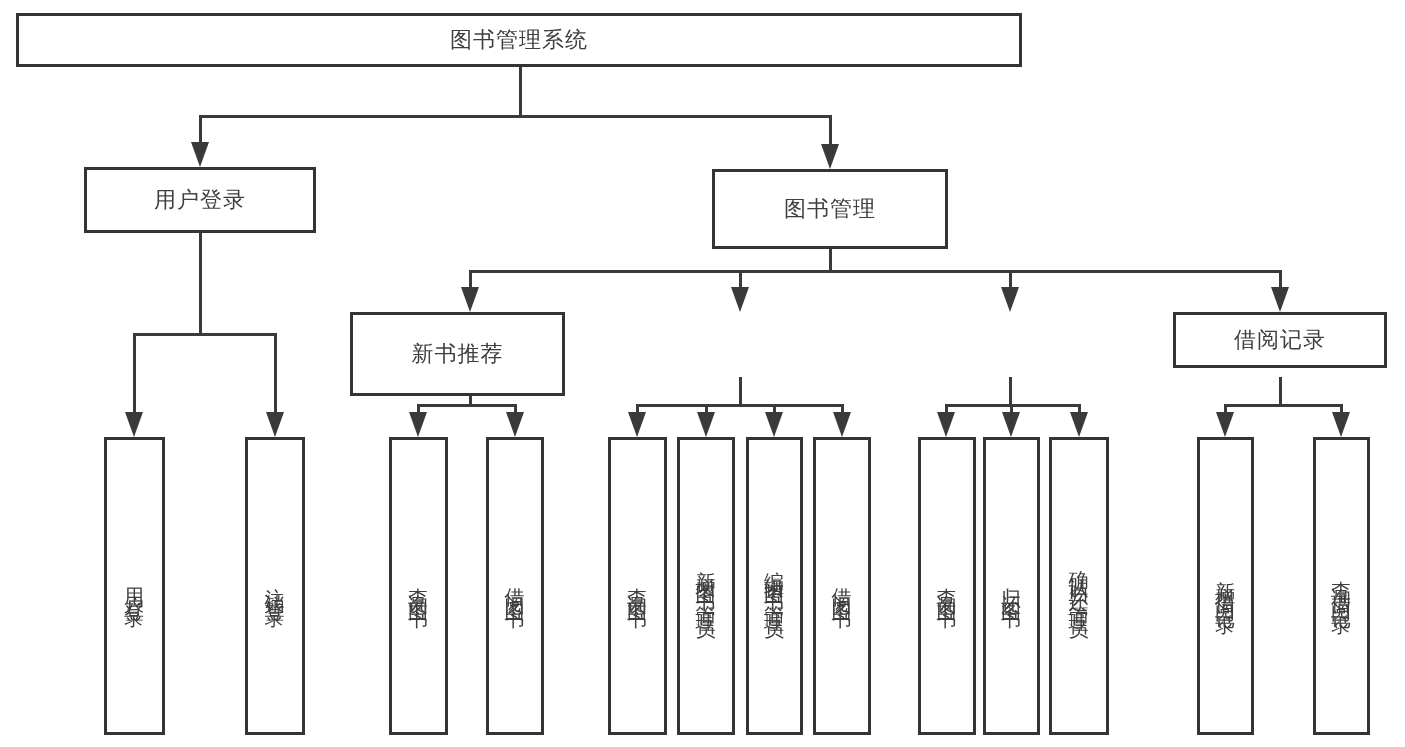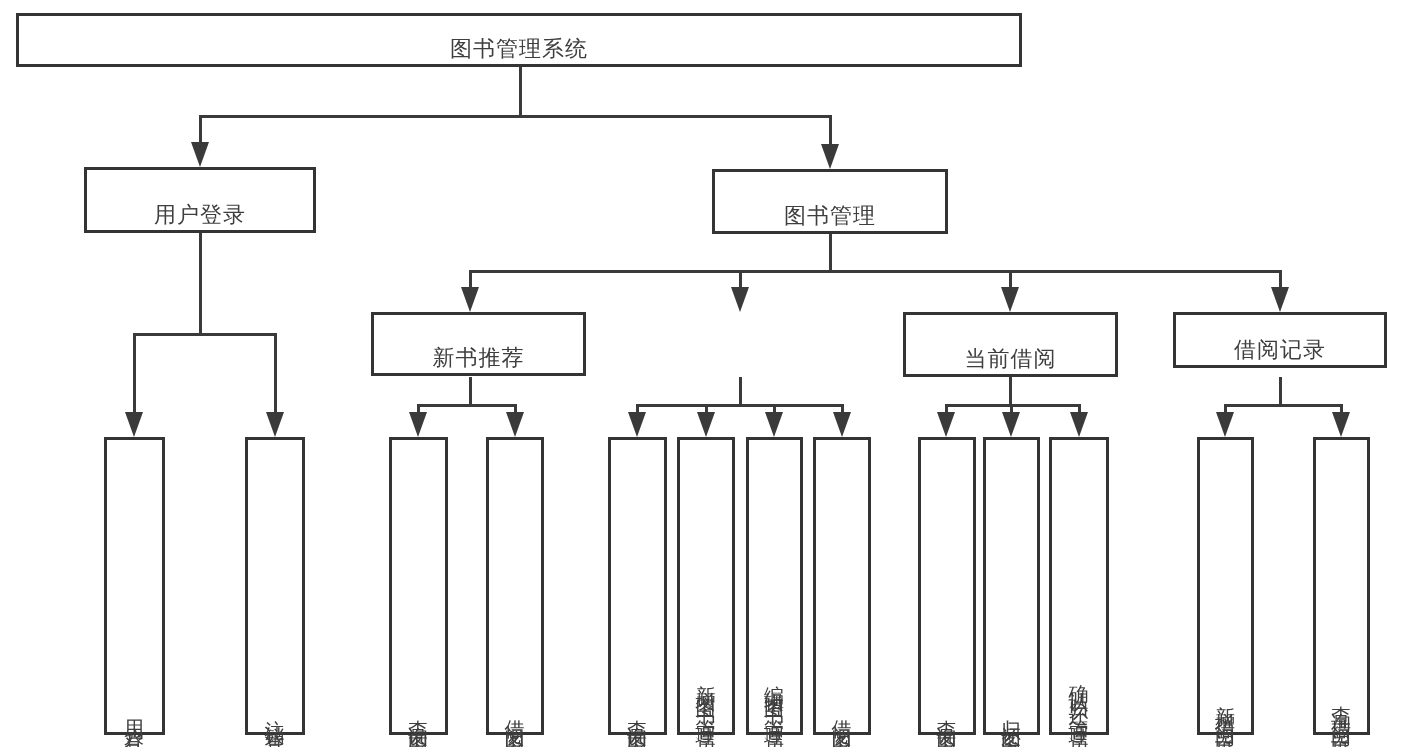--- a/index.html
+++ b/index.html
@@ -6,21 +6,21 @@
   .canvas{
     position:relative;width:1405px;height:747px;overflow:hidden;
     background:var(--background,#fff);
     font-family:"Liberation Sans","DejaVu Sans",sans-serif;
     color:var(--text,#3e3e3e);
   }
   .node{
     position:absolute;box-sizing:border-box;
     background:var(--background,#fff);
     border:3px solid var(--box-border,#343434);
-    display:flex;align-items:flex-end;justify-content:center;
+    display:flex;align-items:center;justify-content:center;
     z-index:2;
   }
   .node.h{font-size:22px;letter-spacing:1px;}
   .vlabel{
     writing-mode:vertical-rl;text-orientation:mixed;
     font-size:20px;line-height:1;letter-spacing:7px;
     white-space:nowrap;
   }
   .hl,.vl{position:absolute;background:var(--line,#3a3a3a);z-index:1;}
   .hl{height:3px;}
@@ -101,29 +101,26 @@
   <div class="vl" style="left:1340px;top:405px;height:9px"></div>
   <div class="ah" style="left:1332px;top:412px"></div>
 
   <div class="node h" style="left:16px;top:13px;width:1006px;height:54px">
     <span>图书管理系统</span>
   </div>
 
   <div class="node h" style="left:84px;top:167px;width:232px;height:66px">
     <span>用户登录</span>
   </div>
-  <div class="node h" style="left:712px;top:169px;width:236px;height:65px">
+  <div class="node h" style="left:712px;top:169px;width:236px;height:80px">
     <span>图书管理</span>
   </div>
 
-  <div class="node h" style="left:371px;top:312px;width:215px;height:64px">
+  <div class="node h" style="left:350px;top:312px;width:215px;height:84px">
     <span>新书推荐</span>
-  </div>
-  <div class="node h" style="left:903px;top:312px;width:215px;height:65px">
-    <span>当前借阅</span>
   </div>
   <div class="node h" style="left:1173px;top:312px;width:214px;height:56px">
     <span>借阅记录</span>
   </div>
 
   <div class="node v" style="left:104px;top:437px;width:61px;height:298px">
     <span class="vlabel">用户登录</span>
   </div>
   <div class="node v" style="left:245px;top:437px;width:60px;height:298px">
     <span class="vlabel">注销登录</span>

